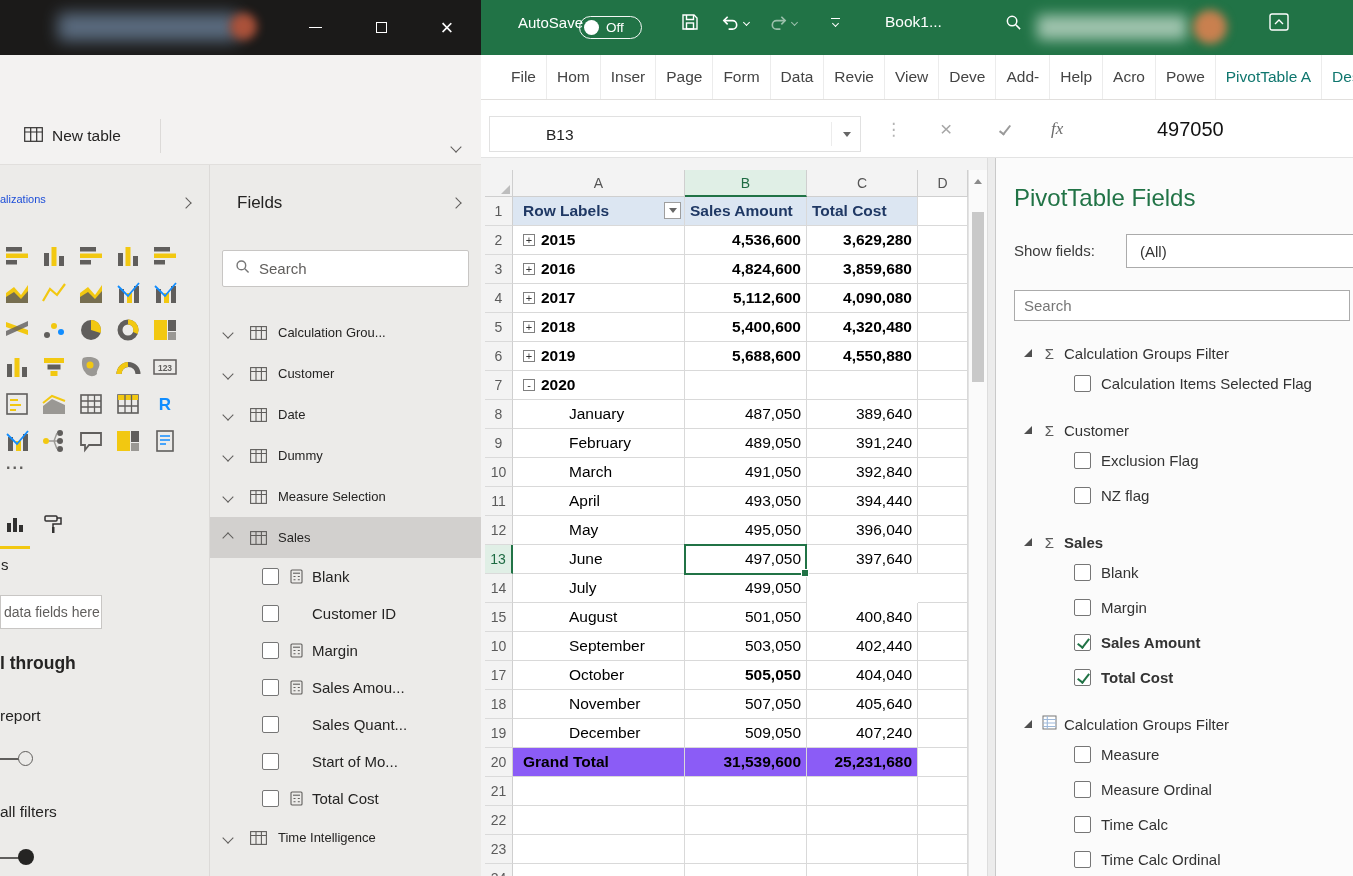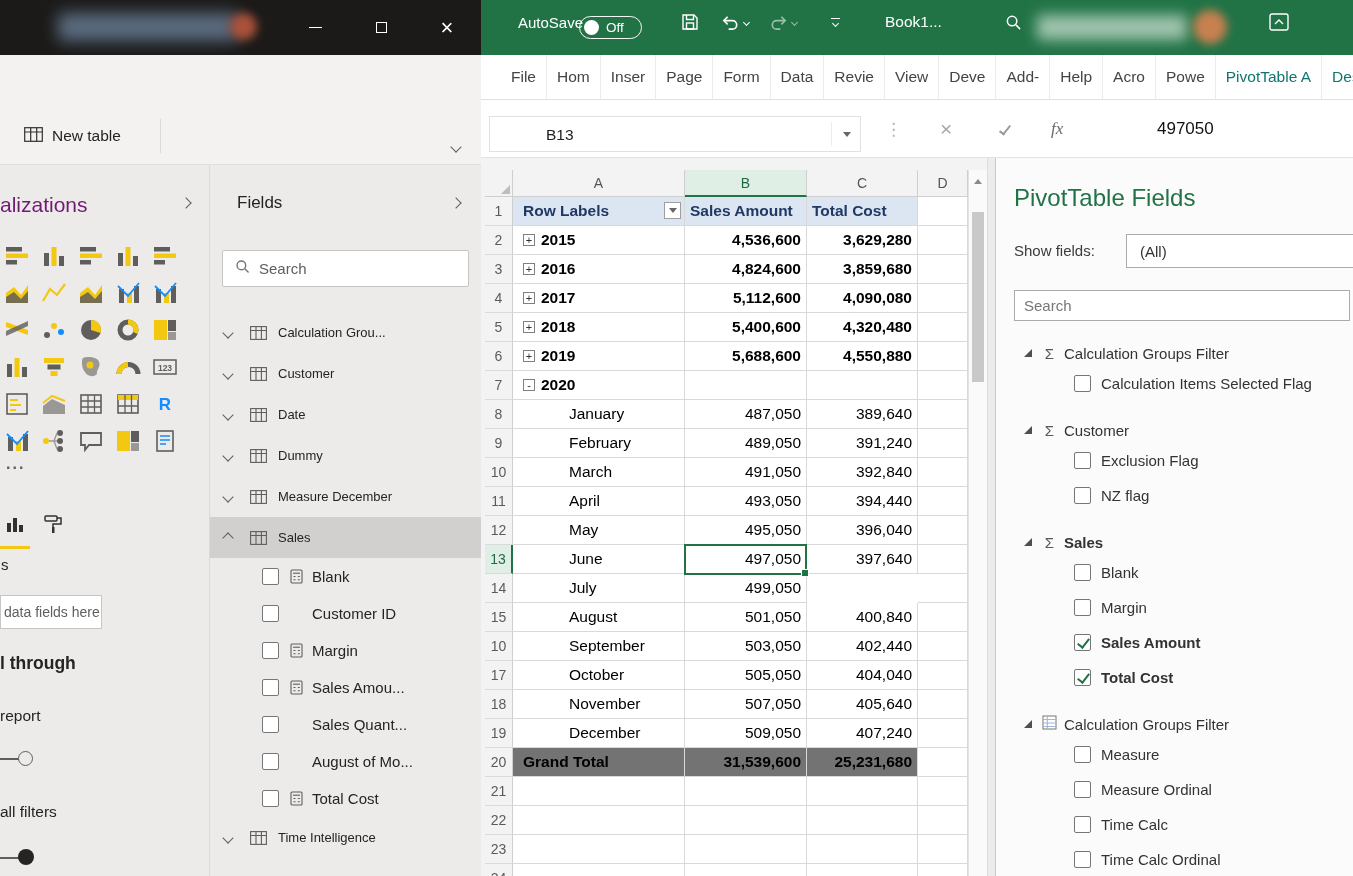--- a/index.html
+++ b/index.html
@@ -20,21 +20,21 @@
   .pbi-blur-dot{position:absolute;left:230px;top:13px;width:27px;height:27px;background:#B2543B;opacity:.95;filter:blur(5px);border-radius:50%}
   .win-btn{position:absolute;top:0;height:55px;width:42px;display:flex;align-items:center;justify-content:center;color:#fff}
   .win-min{width:13px;height:1.5px;background:#fff}
   .win-max{width:11px;height:11px;border:1.2px solid #fff}
   .win-close-x{font-size:22px;font-weight:300;line-height:1}
   #pbi-ribbon{position:absolute;left:0;top:55px;width:481px;height:110px;background:#F3F2F1;border-bottom:1px solid #E1DFDD}
   .newtable{position:absolute;left:14px;top:62px;height:38px;display:flex;align-items:center;gap:9px;padding:0 10px;font-size:15.5px;color:#252423;cursor:pointer}
   .rb-sep{position:absolute;left:160px;top:64px;height:34px;width:1px;background:#DCDAD8}
   .rb-collapse{position:absolute;left:452px;top:88px}
   #pbi-viz{position:absolute;left:0;top:165px;width:210px;bottom:0;background:#ECEBE9;border-right:1px solid #DCDAD8}
-  .viz-hdr{position:absolute;left:0;top:28px;font-size:21px;color:#701a75}
+  .viz-hdr{position:absolute;left:0;top:28px;font-size:11px;color:#1d4ed8}
   .viz-hdr-chev{position:absolute;left:182px;top:34px}
   #viz-grid{position:absolute;left:4px;top:78px;width:182px;display:grid;grid-template-columns:repeat(5,26px);gap:11px}
   .vi{width:26px;height:26px;cursor:pointer}
   .viz-more{position:absolute;left:6px;top:290px;font-size:16px;font-weight:bold;letter-spacing:2px;color:#605E5C}
   .viz-tab{position:absolute;top:348px;width:24px;height:24px;cursor:pointer}
   .viz-tab.t1{left:4px}.viz-tab.t2{left:42px}
   .viz-underline{position:absolute;left:0;top:381px;width:30px;height:3px;background:#F2C811}
   .viz-cut-s{position:absolute;left:1px;top:391px;font-size:15px;color:#252423}
   .viz-dropbox{position:absolute;left:0;top:430px;width:102px;height:34px;background:#fff;border:1px solid #C8C6C4;display:flex;align-items:center;overflow:hidden}
   .viz-dropbox span{font-size:14px;color:#605E5C;white-space:nowrap;padding-left:3px}
@@ -79,38 +79,38 @@
   .fbi{position:absolute;top:0;height:58px;display:flex;align-items:center}
   .namebox{position:absolute;left:8px;top:16px;width:372px;height:36px;border:1px solid #E1E1E1;background:#fff}
   .nb-val{position:absolute;left:56px;top:9px;font-size:15.5px;color:#222}
   .nb-sep{position:absolute;right:28px;top:5px;bottom:5px;width:1px;background:#ECECEC}
   .nb-arrow{position:absolute;right:9px;top:15px}
   .fb-dots{left:404px;font-size:17px;color:#B3B3B3}
   .fb-x{left:459px;font-size:21px;color:#A6A6A6}
   .fb-check{left:521px}
   .fb-check i{display:block;width:6px;height:12px;border:solid #9A9A9A;border-width:0 2px 2px 0;transform:rotate(38deg)}
   .fb-fx{left:570px;font-size:17px;color:#6A6A6A;font-style:italic;font-family:"Liberation Serif",serif}
-  .fb-formula{left:676px;font-size:17px;color:#111}
+  .fb-formula{left:676px;font-size:20px;color:#111}
   
   #xl-sheet{position:absolute;left:0;top:158px;width:514px;bottom:0;background:#fff;overflow:hidden}
   .xl-left-strip{position:absolute;left:0;top:0;bottom:0;width:4px;background:#F3F3F3}
   .xl-sheet-top{position:absolute;left:0;right:0;top:0;height:12px;background:#F3F3F3}
   #xl-colheaders{position:absolute;left:0;right:0;top:12px;height:27px}
   .xl-corner{position:absolute;left:4px;top:0;width:28px;height:27px;background:#F3F3F3;border-right:1px solid #CFCFCF;border-bottom:1px solid #CFCFCF}
   .xl-corner::after{content:"";position:absolute;right:2px;bottom:2px;width:0;height:0;border-left:9px solid transparent;border-bottom:9px solid #BDBDBD}
   .xl-colhdr{position:absolute;top:0;height:27px;background:#F3F3F3;border-right:1px solid #CFCFCF;border-bottom:1px solid #CFCFCF;display:flex;align-items:center;justify-content:center;font-size:14px;color:#555;cursor:pointer}
   .xl-colhdr.sel{background:#E0EFE6;color:#1E6B43;border-bottom:2px solid #217346}
   #xl-rows{position:absolute;left:0;right:0;top:39px;bottom:0}
   .xl-row{position:absolute;left:0;width:100%;height:29px}
   .xl-rowhdr{position:absolute;left:4px;top:0;width:28px;height:29px;background:#F3F3F3;border-right:1px solid #CFCFCF;border-bottom:1px solid #DADADA;display:flex;align-items:center;justify-content:center;font-size:14px;color:#5B5B5B;cursor:pointer}
   .xl-rowhdr.sel{background:#E0EFE6;color:#1E6B43;border-right:2px solid #217346}
   .xl-cell{position:absolute;top:0;height:29px;background:#fff;border-right:1px solid #D9D9D9;border-bottom:1px solid #D9D9D9;display:flex;align-items:center;overflow:hidden;font-size:15.5px;color:#000}
   .xl-cell.colA{padding-left:10px}
   .xl-cell.pvt-hdr{background:#DCE6F2}
-  .xl-cell.pvt-total{background:#737373}
+  .xl-cell.pvt-total{background:#8b5cf6}
   .xl-cell .lbl{white-space:nowrap}
   .xl-cell .lbl.hd{font-weight:bold;color:#1F3864}
   .xl-cell .lbl.yb{margin-left:6px;font-weight:bold}
   .xl-cell .lbl.mo{margin-left:46px}
   .xl-cell .lbl.gb{font-weight:bold}
   .num{margin-left:auto;padding-right:5px;white-space:nowrap}
   .num.b{font-weight:bold}
   .hlbl{font-weight:bold;color:#1F3864;padding-left:5px;white-space:nowrap}
   .expbox{width:12px;height:12px;border:1px solid #808080;background:#fff;font-size:11px;line-height:10px;text-align:center;color:#333;flex:none;cursor:pointer}
   .filterbtn{position:absolute;right:3px;top:5px;width:17px;height:17px;background:#fff;border:1px solid #9E9E9E;display:flex;align-items:center;justify-content:center;cursor:pointer}
@@ -385,21 +385,21 @@
                 <path d="M0.6 4.5 h15.8 M6 0.6 v12.8 M11.4 0.6 v12.8"></path>
               </svg></span>
             <span class="pbi-tbl-label">Dummy</span>
           </div>
           <div class="pbi-table-row">
             <span class="chev d"></span>
             <span class="pbi-tbl-icon"><svg viewBox="0 0 17 14" width="17" height="14" fill="none" stroke="#605E5C" stroke-width="1.1">
                 <rect x="0.6" y="0.6" width="15.8" height="12.8"></rect>
                 <path d="M0.6 4.5 h15.8 M6 0.6 v12.8 M11.4 0.6 v12.8"></path>
               </svg></span>
-            <span class="pbi-tbl-label">Measure December</span>
+            <span class="pbi-tbl-label">Measure Selection</span>
           </div>
           <div class="pbi-table-row sel">
             <span class="chev u"></span>
             <span class="pbi-tbl-icon"><svg viewBox="0 0 17 14" width="17" height="14" fill="none" stroke="#605E5C" stroke-width="1.1">
                 <rect x="0.6" y="0.6" width="15.8" height="12.8"></rect>
                 <path d="M0.6 4.5 h15.8 M6 0.6 v12.8 M11.4 0.6 v12.8"></path>
               </svg></span>
             <span class="pbi-tbl-label">Sales</span>
           </div>
           <div class="pbi-field-row">
@@ -435,21 +435,21 @@
             <span class="pbi-field-label">Sales Amou...</span>
           </div>
           <div class="pbi-field-row">
             <span class="ck"></span>
             <span class="calcslot"></span>
             <span class="pbi-field-label">Sales Quant...</span>
           </div>
           <div class="pbi-field-row">
             <span class="ck"></span>
             <span class="calcslot"></span>
-            <span class="pbi-field-label">August of Mo...</span>
+            <span class="pbi-field-label">Start of Mo...</span>
           </div>
           <div class="pbi-field-row">
             <span class="ck"></span>
             <span class="calcslot"><svg viewBox="0 0 13 15" width="13" height="15" fill="none" stroke="#605E5C" stroke-width="1.1">
                 <rect x="1" y="1" width="11" height="13" rx="1"></rect>
                 <path d="M3 4.2 h7"></path>
                 <path d="M3.5 7.5 h2 M3.5 10.7 h2 M7.8 7.5 h2 M7.8 10.7 h2"></path>
               </svg></span>
             <span class="pbi-field-label">Total Cost</span>
           </div>
@@ -773,21 +773,21 @@
             <div class="xl-cell" style="left: 326px; width: 111px;">
               <span class="num">402,440</span>
             </div>
             <div class="xl-cell" style="left: 437px; width: 50px;"></div>
           </div>
           <div class="xl-row" style="top: 464px;">
             <div class="xl-rowhdr">17</div>
             <div class="xl-cell colA" style="left: 32px; width: 172px;">
               <span class="lbl mo">October</span>
             </div>
-            <div class="xl-cell" style="left: 204px; width: 122px;">
+            <div class="xl-cell" style="left: 204px; width: 122px; font-weight: bold;">
               <span class="num">505,050</span>
             </div>
             <div class="xl-cell" style="left: 326px; width: 111px;">
               <span class="num">404,040</span>
             </div>
             <div class="xl-cell" style="left: 437px; width: 50px;"></div>
           </div>
           <div class="xl-row" style="top: 493px;">
             <div class="xl-rowhdr">18</div>
             <div class="xl-cell colA" style="left: 32px; width: 172px;">

